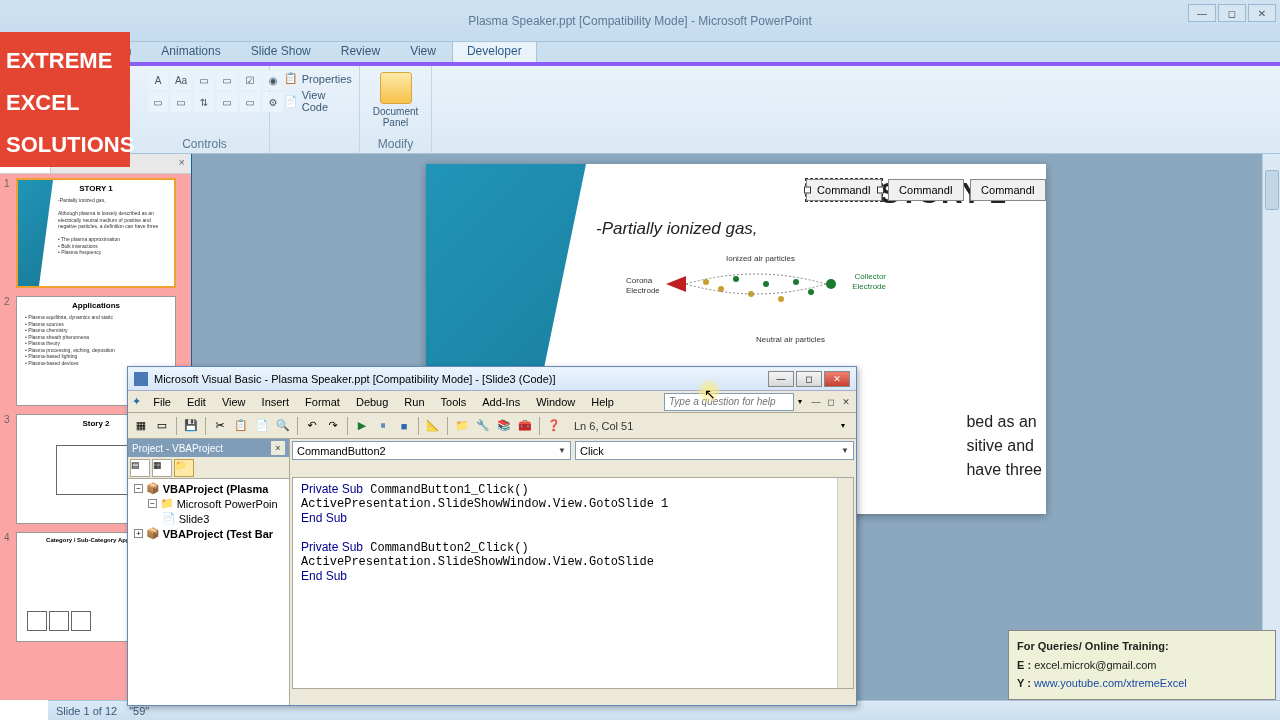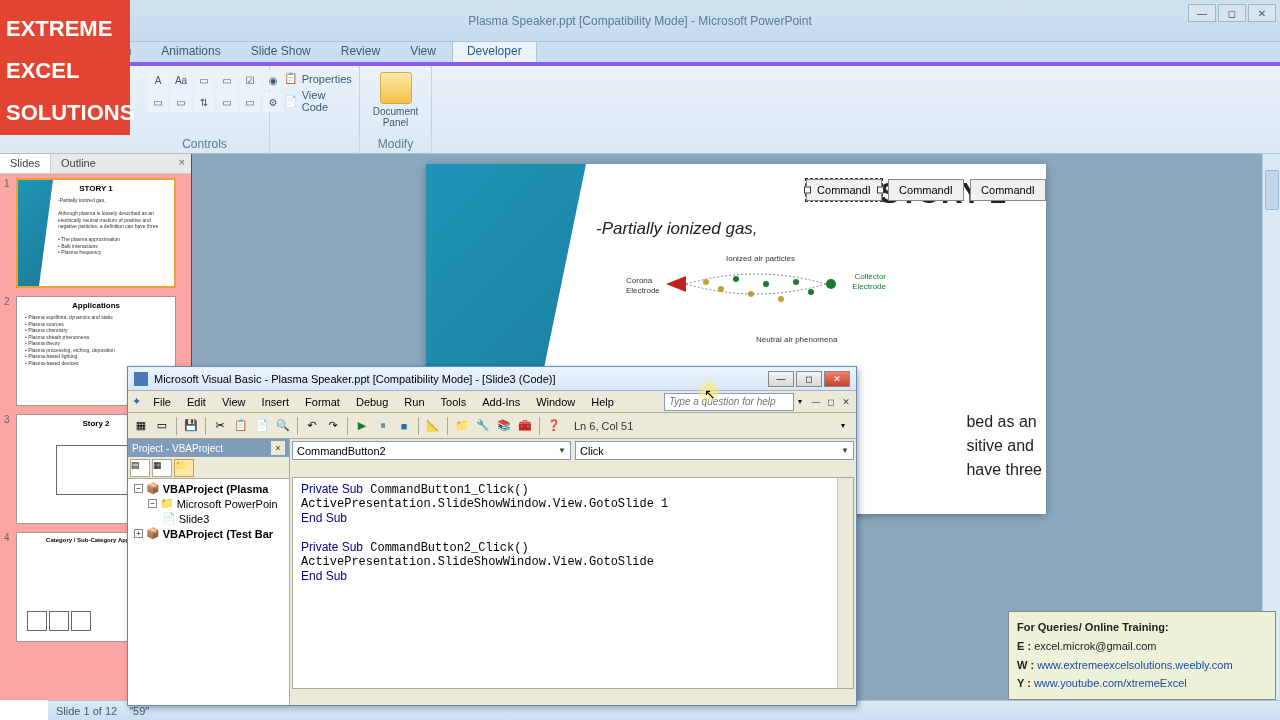--- a/index.html
+++ b/index.html
@@ -1,19 +1,19 @@
 <!DOCTYPE html>
 <html><head>
 <meta charset="utf-8">
 <style>
 * { margin: 0; padding: 0; box-sizing: border-box; font-family: "Segoe UI", Tahoma, sans-serif; }
 body { width: 1280px; height: 720px; overflow: hidden; background: #fff; position: relative; }
 
 
-.logo-overlay { position: absolute; top: 0; left: 0; width: 130px; height: 135px; background: #e34532; color: #fff; font-weight: bold; font-size: 22px; padding: 8px 6px; line-height: 1.9; z-index: 100; }
+.logo-overlay { position: absolute; top: 32px; left: 0; width: 130px; height: 135px; background: #e34532; color: #fff; font-weight: bold; font-size: 22px; padding: 8px 6px; line-height: 1.9; z-index: 100; }
 
 
 .titlebar { height: 42px; background: linear-gradient(#cfe2f0, #c5dcef); border-bottom: 1px solid #a8c3da; display: flex; align-items: center; justify-content: center; position: relative; }
 .titlebar-title { font-size: 12px; color: #5a7a95; }
 .win-controls { position: absolute; right: 4px; top: 4px; display: flex; gap: 2px; }
 .win-btn { width: 28px; height: 18px; background: #d6e5f0; border: 1px solid #9db9d0; font-size: 10px; display: flex; align-items: center; justify-content: center; color: #456; }
 
 
 .ribbon-tabs { height: 24px; background: #cadff0; display: flex; align-items: flex-end; padding-left: 80px; gap: 2px; border-bottom: 4px solid #8b5cf6; }
 .ribbon-tab { padding: 4px 14px; font-size: 12px; color: #3a5a78; cursor: pointer; }
@@ -258,21 +258,21 @@
         <div class="cmd-btn selected">CommandI</div>
         <div class="cmd-btn">CommandI</div>
         <div class="cmd-btn">CommandI</div>
       </div>
       <div class="diagram">
         <div class="diagram-label" style="left:100px;top:0">Ionized air particles</div>
         <div class="diagram-label" style="left:0;top:22px">Corona</div>
         <div class="diagram-label" style="left:0;top:32px">Electrode</div>
         <div class="diagram-label" style="right:0;top:18px;color:#1a7a30">Collector</div>
         <div class="diagram-label" style="right:0;top:28px;color:#1a7a30">Electrode</div>
-        <div class="diagram-label" style="left:130px;bottom:0">Neutral air phenomena</div>
+        <div class="diagram-label" style="left:130px;bottom:0">Neutral air particles</div>
         <svg viewBox="0 0 260 90" style="position:absolute;inset:0">
           <polygon points="40,30 60,22 60,38" fill="#c02020"></polygon>
           <circle cx="80" cy="28" r="3" fill="#c8a030"></circle>
             <circle cx="95" cy="35" r="3" fill="#c8a030"></circle>
           <circle cx="110" cy="25" r="3" fill="#1a7a30"></circle>
             <circle cx="125" cy="40" r="3" fill="#c8a030"></circle>
           <circle cx="140" cy="30" r="3" fill="#1a7a30"></circle>
             <circle cx="155" cy="45" r="3" fill="#c8a030"></circle>
           <circle cx="170" cy="28" r="3" fill="#1a7a30"></circle>
             <circle cx="185" cy="38" r="3" fill="#1a7a30"></circle>
@@ -415,15 +415,14 @@
     </div>
   </div>
 </div>
 
 <div class="cursor-hl"></div>
 <div class="cursor-arrow">↖</div>
 
 <div class="contact-box">
   <div class="hdr">For Queries/ Online Training:</div>
   <div><b>E  :</b> <span>excel.microk@gmail.com</span></div>
-  <div><b>W :</b> <a>www.extremeexcelsolutions.weebly.com</a></div>
   <div><b>Y  :</b> <a>www.youtube.com/xtremeExcel</a></div>
 </div>
 
 </body></html>

